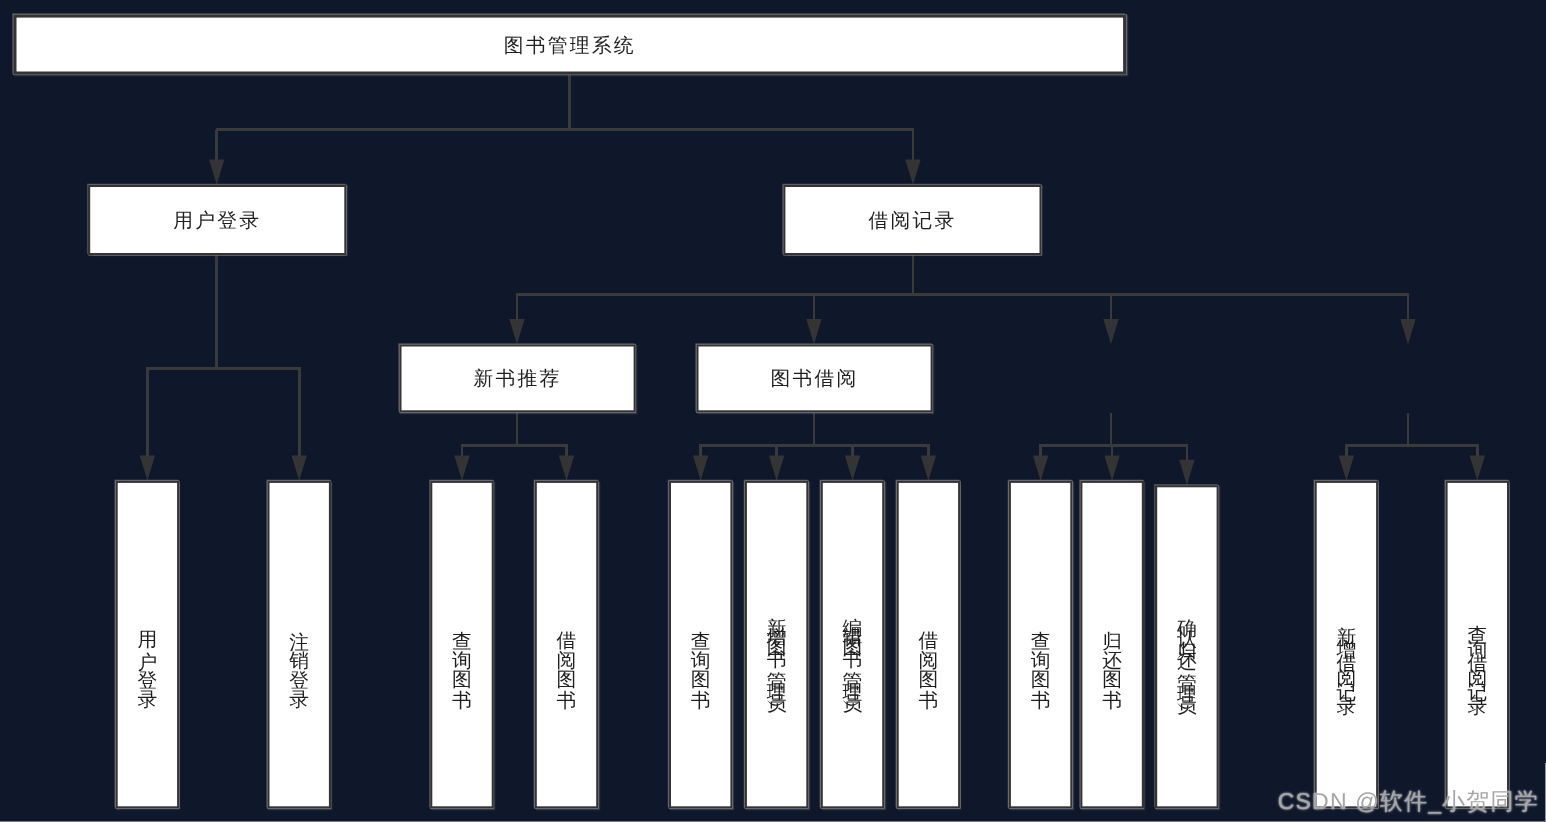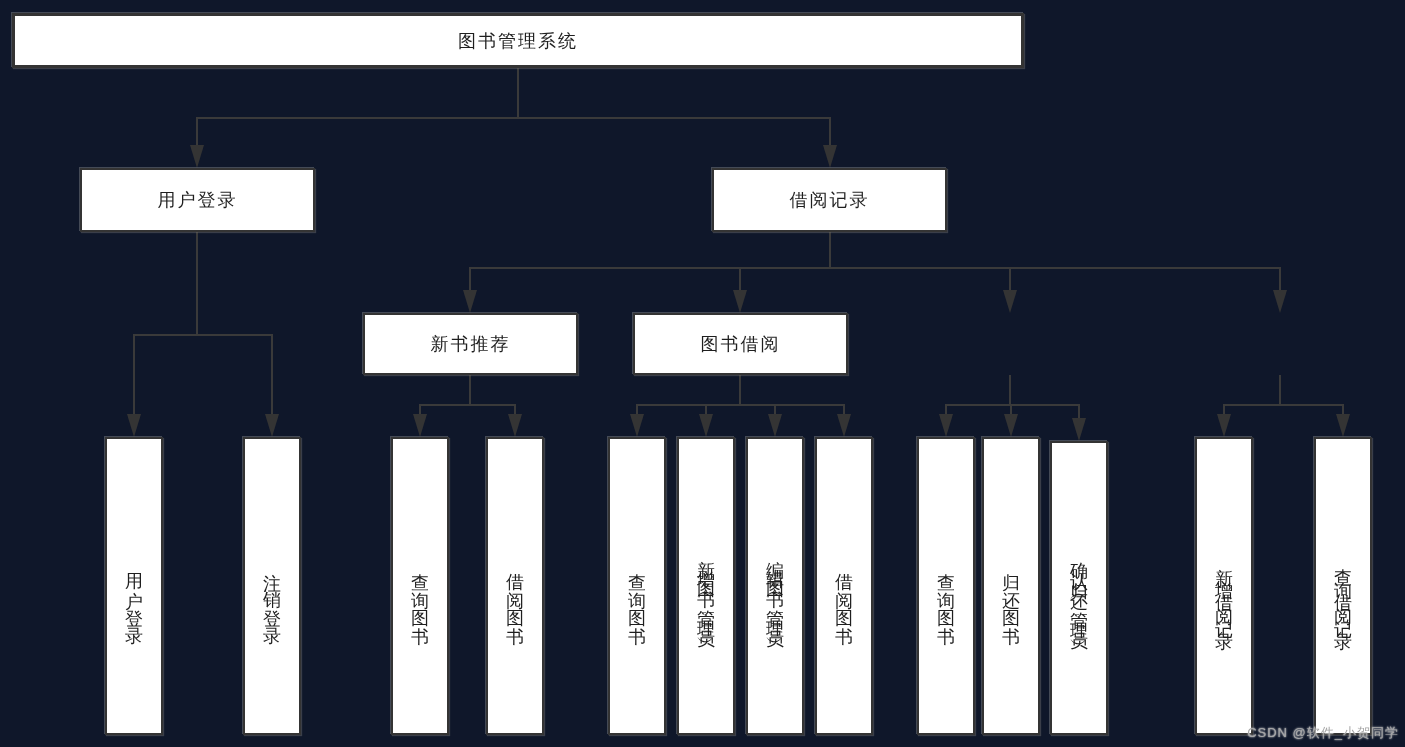--- a/index.html
+++ b/index.html
@@ -17,21 +17,21 @@
   .leaf{letter-spacing:0;}
   .vtext{
     writing-mode:vertical-rl;text-orientation:mixed;
     font-size:18px;line-height:1;color:#1f1f1f;white-space:nowrap;
   }
   .leaf-s .vtext{letter-spacing:18px;margin-bottom:-18px;}
   .leaf-m .vtext{letter-spacing:13px;margin-bottom:-13px;}
   .leaf-l .vtext{letter-spacing:10px;margin-bottom:-10px;}
   .watermark{
     position:absolute;right:6px;bottom:5px;z-index:6;
-    font-size:13px;color:#a6a6a6;letter-spacing:1px;text-shadow:0 0 2px #ffffff;
+    font-size:21px;color:#a6a6a6;letter-spacing:1px;text-shadow:0 0 2px #ffffff;
   }
 </style>
 </head>
 <body>
 
 <div class="canvas">
 
   <svg class="connectors" width="1405" height="747" viewBox="0 0 1405 747">
     <g stroke="#3a3a3a" stroke-width="2.5" fill="none" shape-rendering="crispEdges">
       <path d="M518 68 V119"></path>

